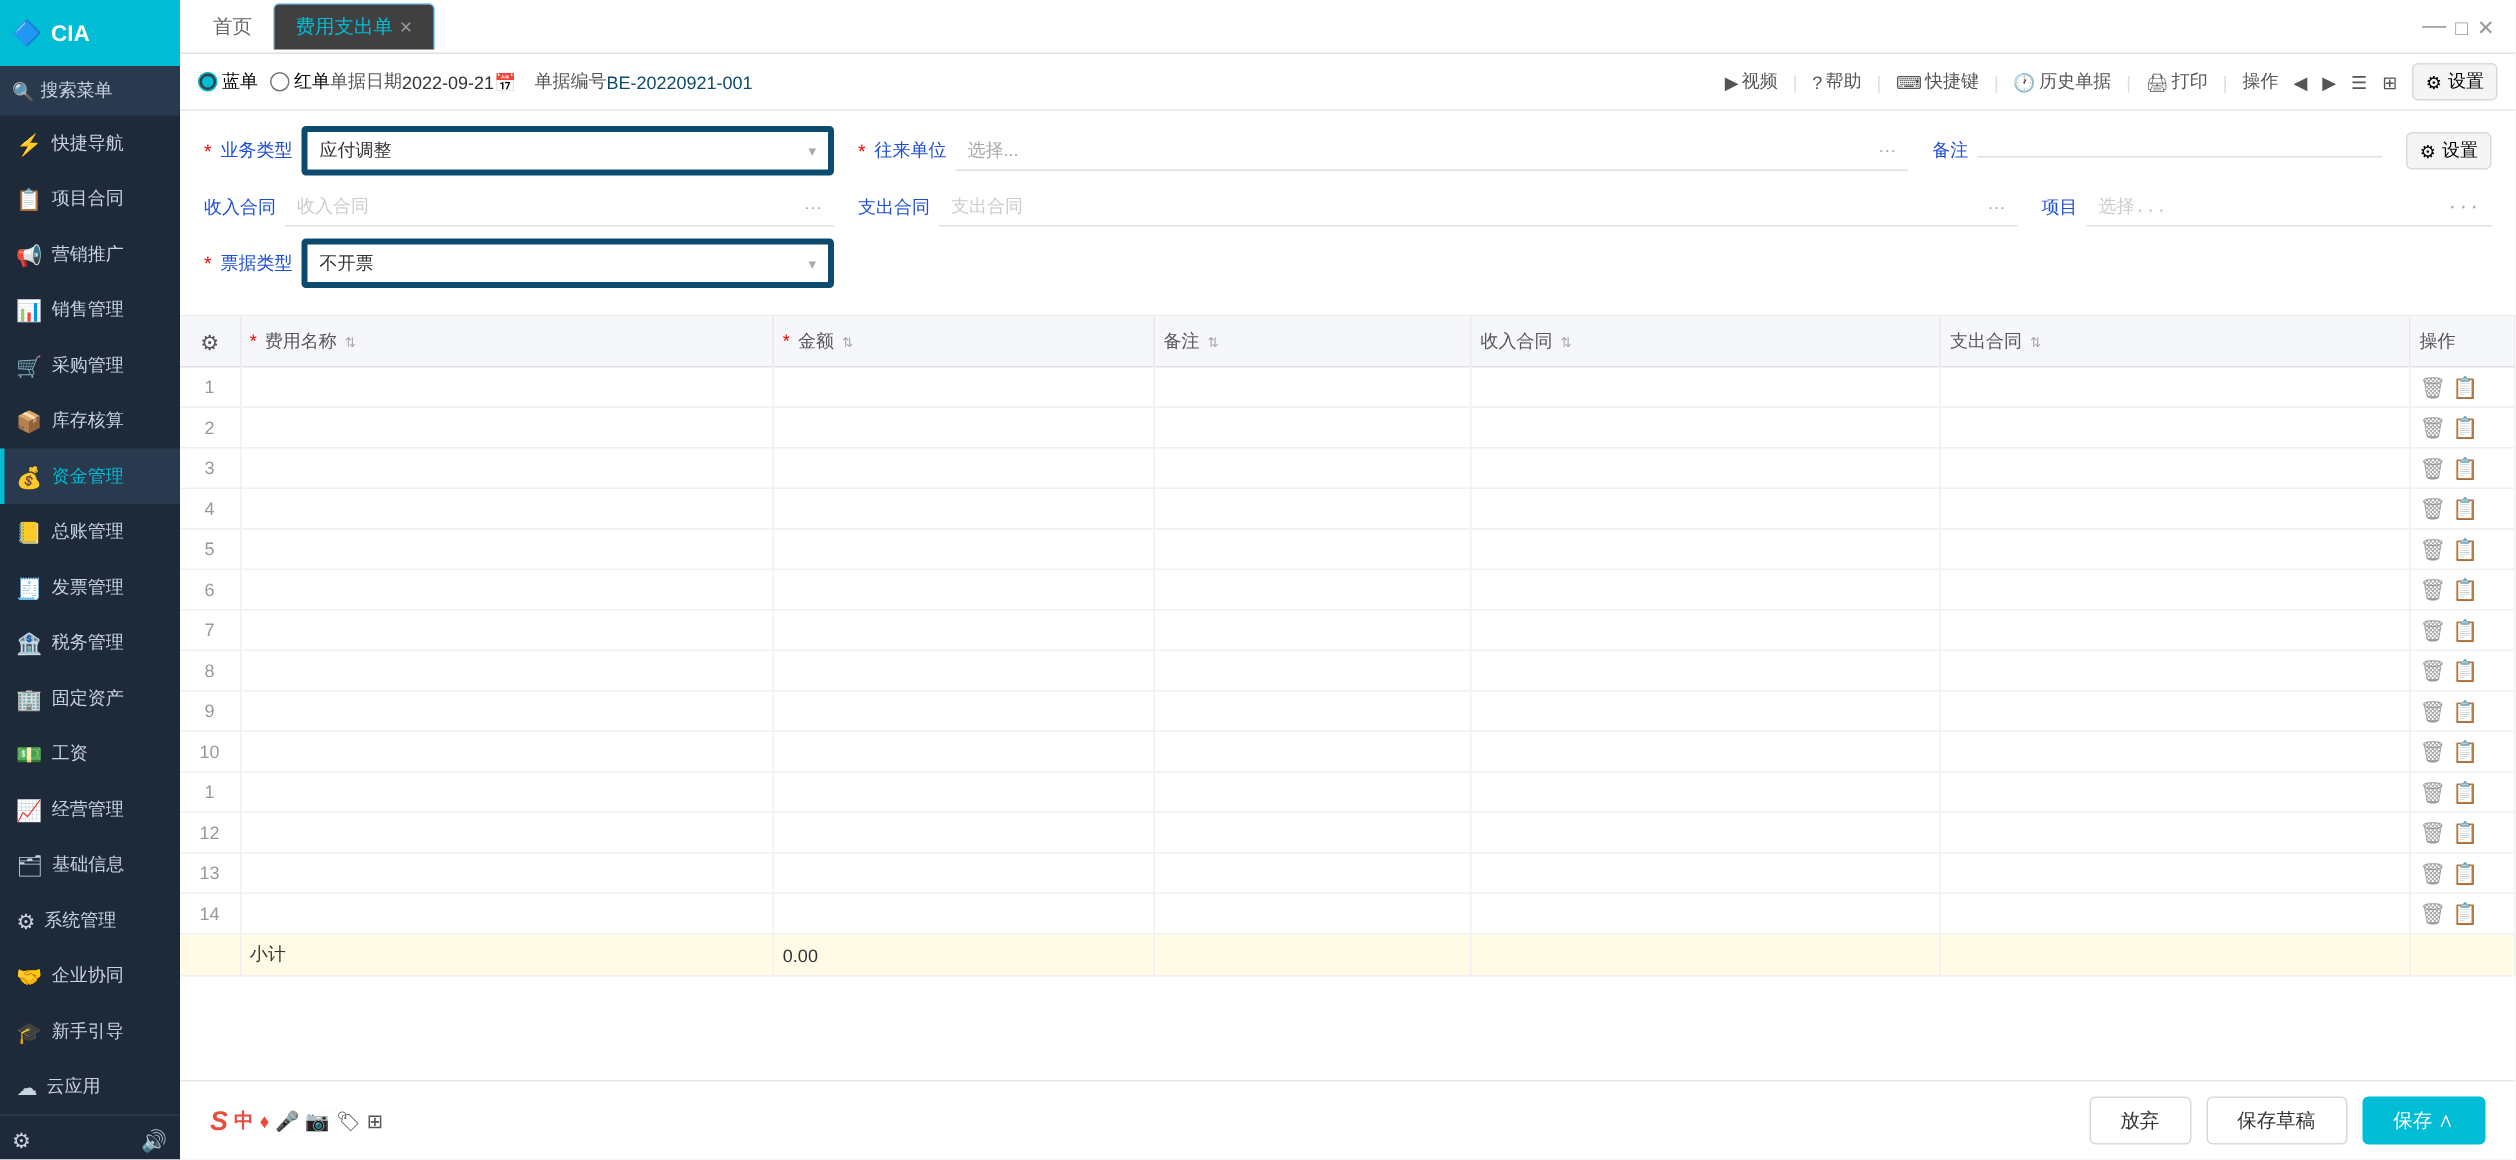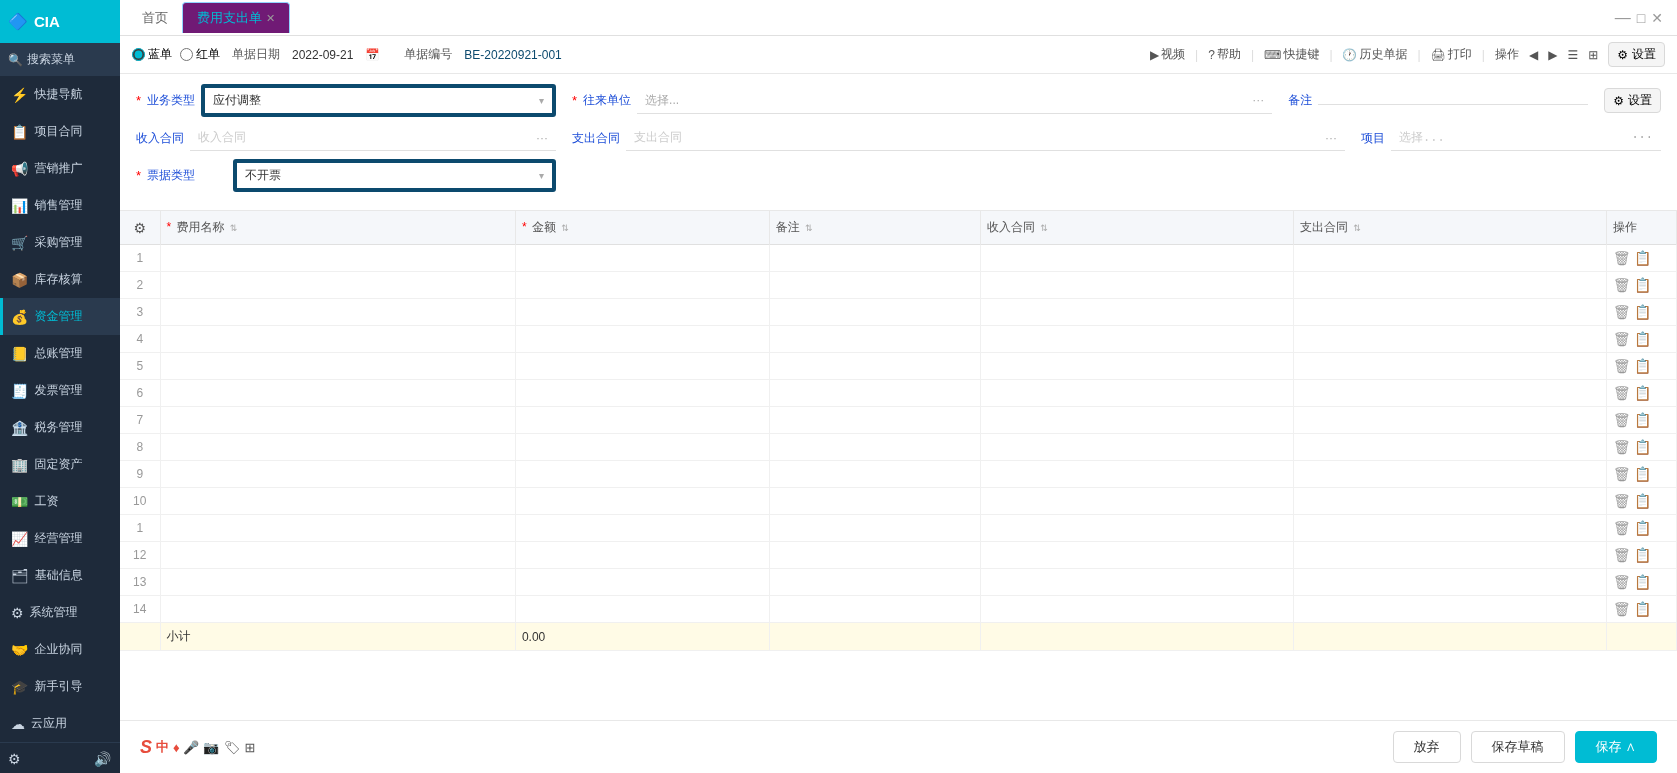--- a/index.html
+++ b/index.html
@@ -82,38 +82,38 @@
       padding: 6px 14px;
       cursor: pointer;
       font-size: 13px;
       color: #666;
       border-radius: 4px 4px 0 0;
       display: flex;
       align-items: center;
       gap: 4px;
     }
     .tab.active {
-      background: #701a75;
+      background: #404040;
       color: #00bcd4;
       border: 1px solid #91d5ff;
       border-bottom: none;
     }
     .tab-close { color: #999; font-size: 11px; cursor: pointer; }
 
     
     .toolbar {
       background: #fff;
       border-bottom: 1px solid #e8e8e8;
       padding: 6px 12px;
       display: flex;
       align-items: center;
       justify-content: space-between;
       flex-shrink: 0;
     }
-    .toolbar-left { display: flex; align-items: center; gap: 12px; font-size: 12px; }
+    .toolbar-left { display: flex; align-items: center; font-size: 12px; }
     .toolbar-right { display: flex; align-items: center; gap: 10px; font-size: 12px; color: #555; }
     .toolbar-btn { cursor: pointer; color: #555; display: flex; align-items: center; gap: 2px; }
     .radio-group { display: flex; align-items: center; gap: 8px; }
     .radio-option { display: flex; align-items: center; gap: 3px; cursor: pointer; }
     .date-field { color: #333; }
     .doc-number { color: #0c4a6e; }
     .settings-btn {
       background: #f5f5f5;
       border: 1px solid #d9d9d9;
       border-radius: 4px;
@@ -458,21 +458,21 @@
         <div class="form-input-plain">
           <span style="color:#ccc;">选择...</span>
           <span class="dots-btn">···</span>
         </div>
       </div>
     </div>
     <div class="form-row">
       <div class="form-field" style="flex:0 0 420px;">
         <span class="required">*</span>
         <span class="form-label">票据类型</span>
-        <div class="form-select" style="width:280px;margin-left:32px;">
+        <div class="form-select" style="width:280px;">
           <span>不开票</span>
           <span class="select-arrow">▾</span>
         </div>
       </div>
     </div>
   </div>
 
   <div class="table-container">
     <table>
       <thead>

